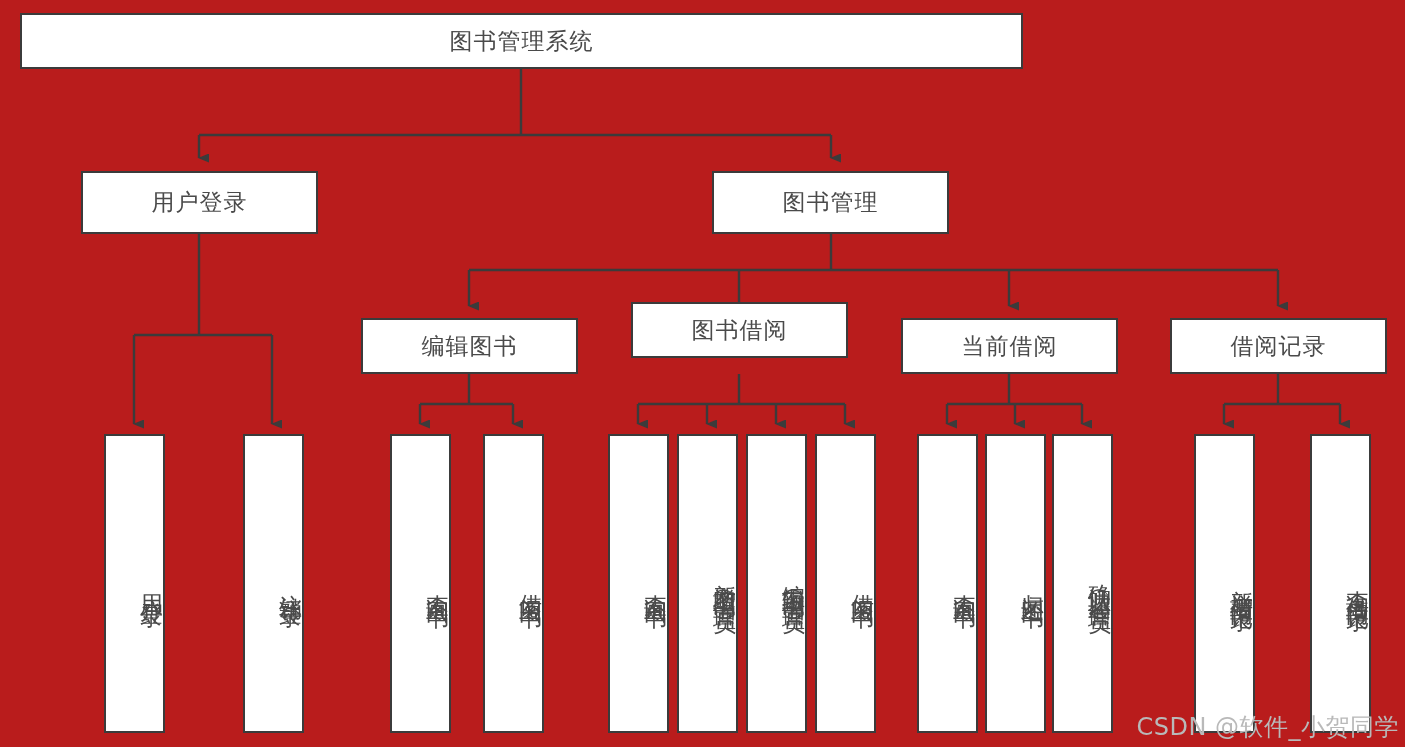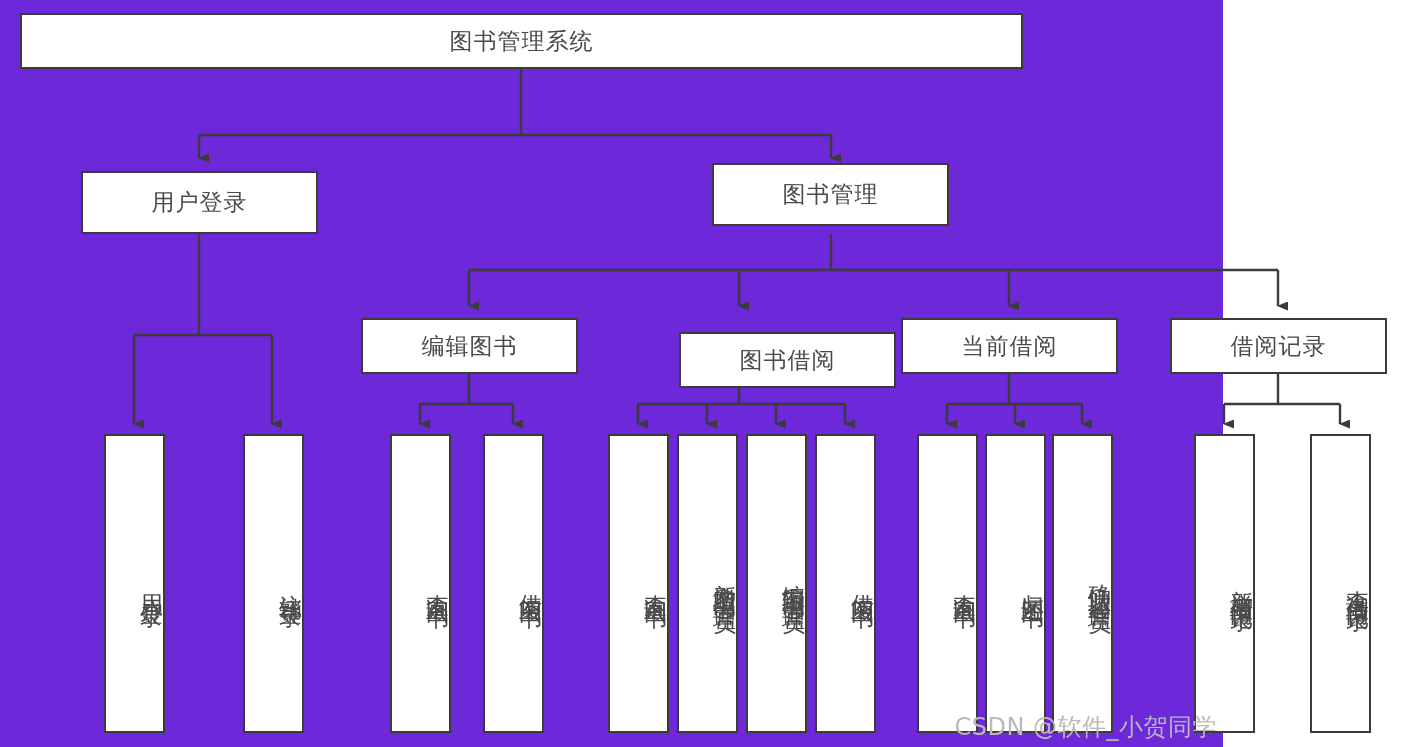--- a/index.html
+++ b/index.html
@@ -1,20 +1,20 @@
 <!DOCTYPE html>
 <html><head>
 <meta charset="utf-8">
 <style>
   html,body{margin:0;padding:0;background:#ffffff;}
   body{
     font-family:"DejaVu Sans","Liberation Sans",sans-serif;
     width:1405px;height:747px;overflow:hidden;
   }
-  #diagram-root{position:relative;width:1183px;height:747px;background:#6d28d9;padding-left:40px;}
+  #diagram-root{position:relative;width:1405px;height:747px;background:#b91c1c;}
   svg#flow{position:absolute;left:0;top:0;width:1405px;height:747px;}
   .node-box{
     position:absolute;box-sizing:border-box;background:#ffffff;
     border:2px solid #3b3b3b;
     display:flex;align-items:center;justify-content:center;
     color:#4a4a4a;
   }
   .node-box.horiz{font-size:23px;letter-spacing:1px;}
   .node-box.vert{
     font-size:23px;
@@ -92,28 +92,28 @@
     </g>
   </svg>
 
   <div class="node-box horiz" style="left:20px;top:13px;width:1003px;height:56px;">
     <span>图书管理系统</span>
   </div>
 
   <div class="node-box horiz" style="left:81px;top:171px;width:237px;height:63px;">
     <span>用户登录</span>
   </div>
-  <div class="node-box horiz" style="left:712px;top:163px;width:237px;height:63px;">
+  <div class="node-box horiz" style="left:712px;top:171px;width:237px;height:63px;">
     <span>图书管理</span>
   </div>
 
   <div class="node-box horiz" style="left:361px;top:318px;width:217px;height:56px;">
     <span>编辑图书</span>
   </div>
-  <div class="node-box horiz" style="left:631px;top:332px;width:217px;height:56px;margin-left:48px;">
+  <div class="node-box horiz" style="left:631px;top:302px;width:217px;height:56px;">
     <span>图书借阅</span>
   </div>
   <div class="node-box horiz" style="left:901px;top:318px;width:217px;height:56px;">
     <span>当前借阅</span>
   </div>
   <div class="node-box horiz" style="left:1170px;top:318px;width:217px;height:56px;">
     <span>借阅记录</span>
   </div>
 
   <div class="node-box vert" style="left:104px;top:434px;width:61px;height:299px;">

